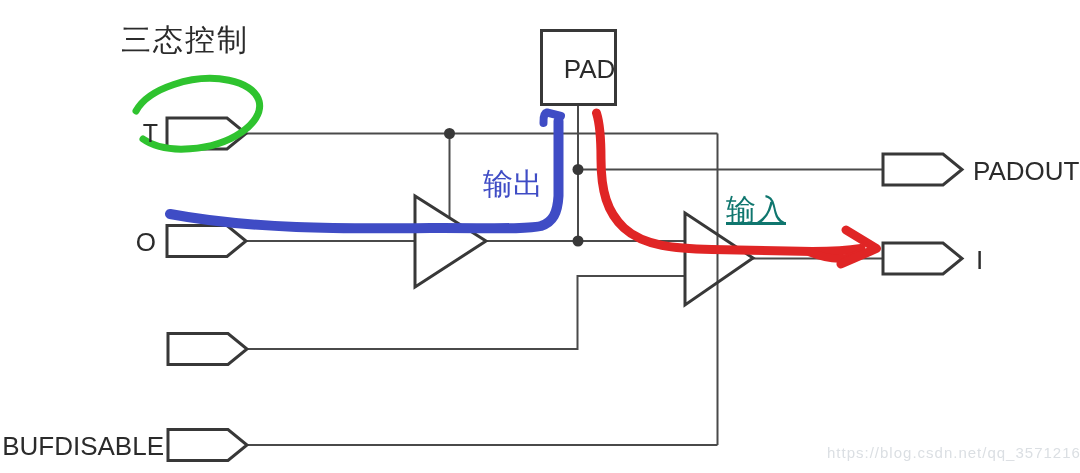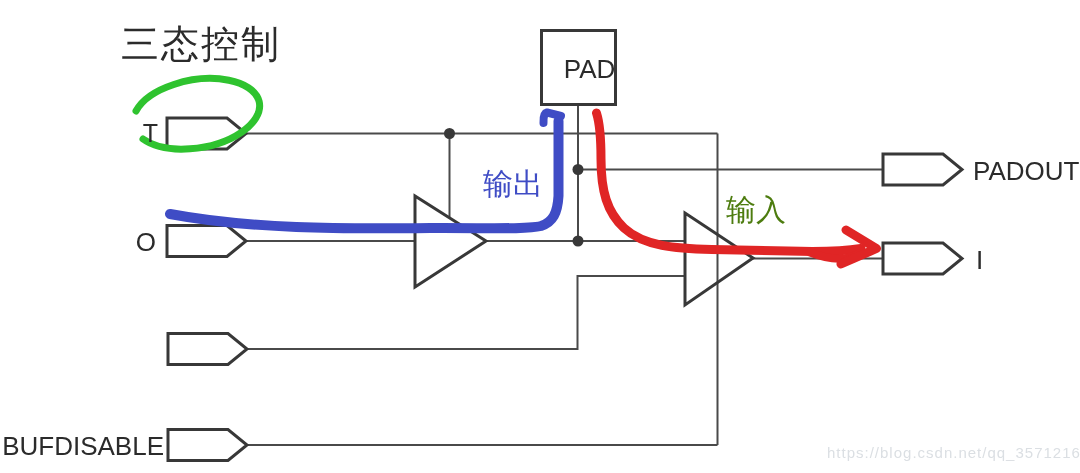--- a/index.html
+++ b/index.html
@@ -4,21 +4,21 @@
 <style>
   html,body{margin:0;padding:0;background:#ffffff;}
   #stage{
     position:relative;width:1080px;height:473px;background:#ffffff;overflow:hidden;
     font-family:"Liberation Sans","DejaVu Sans",sans-serif;
   }
   #schematic-svg{position:absolute;left:0;top:0;}
   .lbl{position:absolute;white-space:nowrap;color:#2b2b2b;line-height:1;}
   .port-label{font-size:26px;}
   .right-align{text-align:right;}
-  .title{font-size:38px;font-weight:500;letter-spacing:2px;}
+  .title{font-size:30px;font-weight:500;letter-spacing:2px;}
   .pad-label{font-size:26px;width:97px;text-align:center;}
   .anno-label{font-size:30px;font-weight:500;}
   .wm-site{font-size:31px;color:#c8c8c8;text-shadow:1px 1px 0 #ffffff;}
   .wm-url{font-size:15px;color:#dbdfe3;text-shadow:1px 1px 0 #ffffff;letter-spacing:1px;}
 </style>
 </head>
 <body>
 
 <div id="stage">
 
@@ -90,17 +90,17 @@
 
 
   <div class="lbl port-label right-align" style="right: 916px; top: 433px; color: rgb(43, 43, 43);">IBUFDISABLE</div>
 
   <div class="lbl port-label" style="left: 973px; top: 158px; color: rgb(43, 43, 43);">PADOUT</div>
 
   <div class="lbl port-label" style="left: 976px; top: 247px; color: rgb(43, 43, 43);">I</div>
 
   <div class="lbl anno-label" style="left: 460px; top: 169px; color: rgb(63, 76, 197); margin-left: 23px;">输出</div>
 
-  <div class="lbl anno-label" style="left: 726px; top: 195px; color: #4d7c0f;">输入</div>
+  <div class="lbl anno-label" style="left: 726px; top: 195px; color: #0f766e; text-decoration: underline;">输入</div>
 
 
   <div class="lbl wm-url" style="left:827px;top:445px;">https://blog.csdn.net/qq_35712169</div>
 </div>
 
 </body></html>

